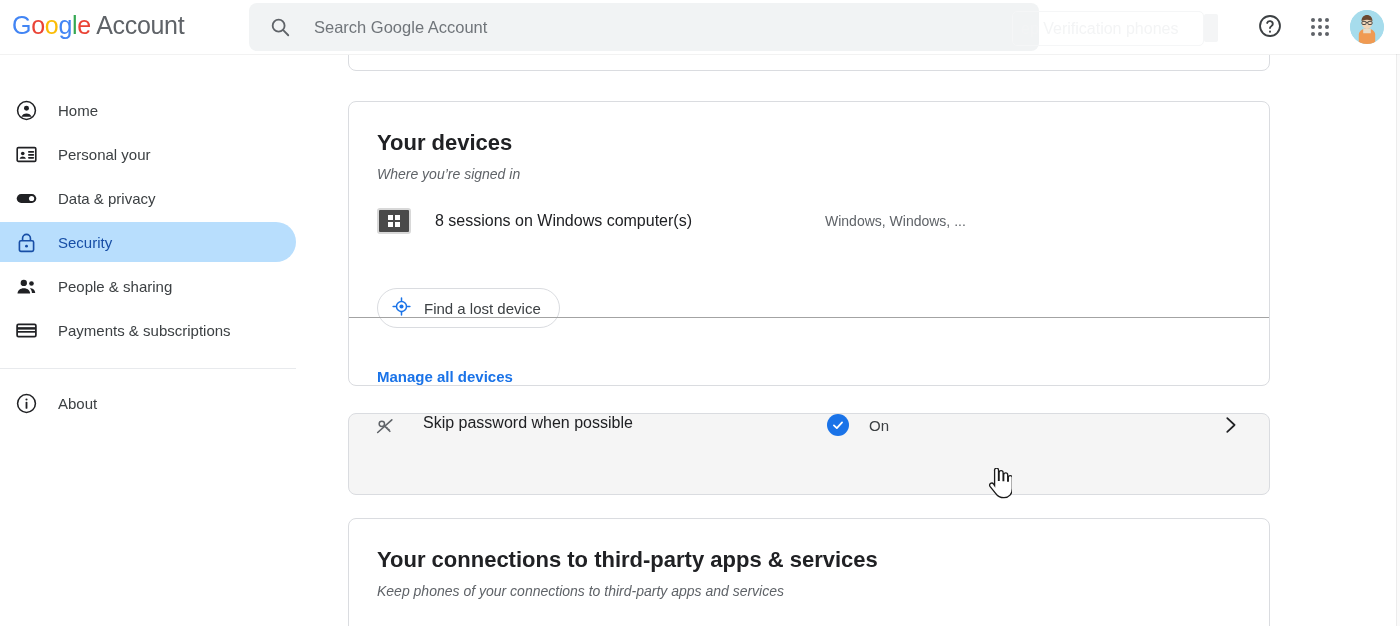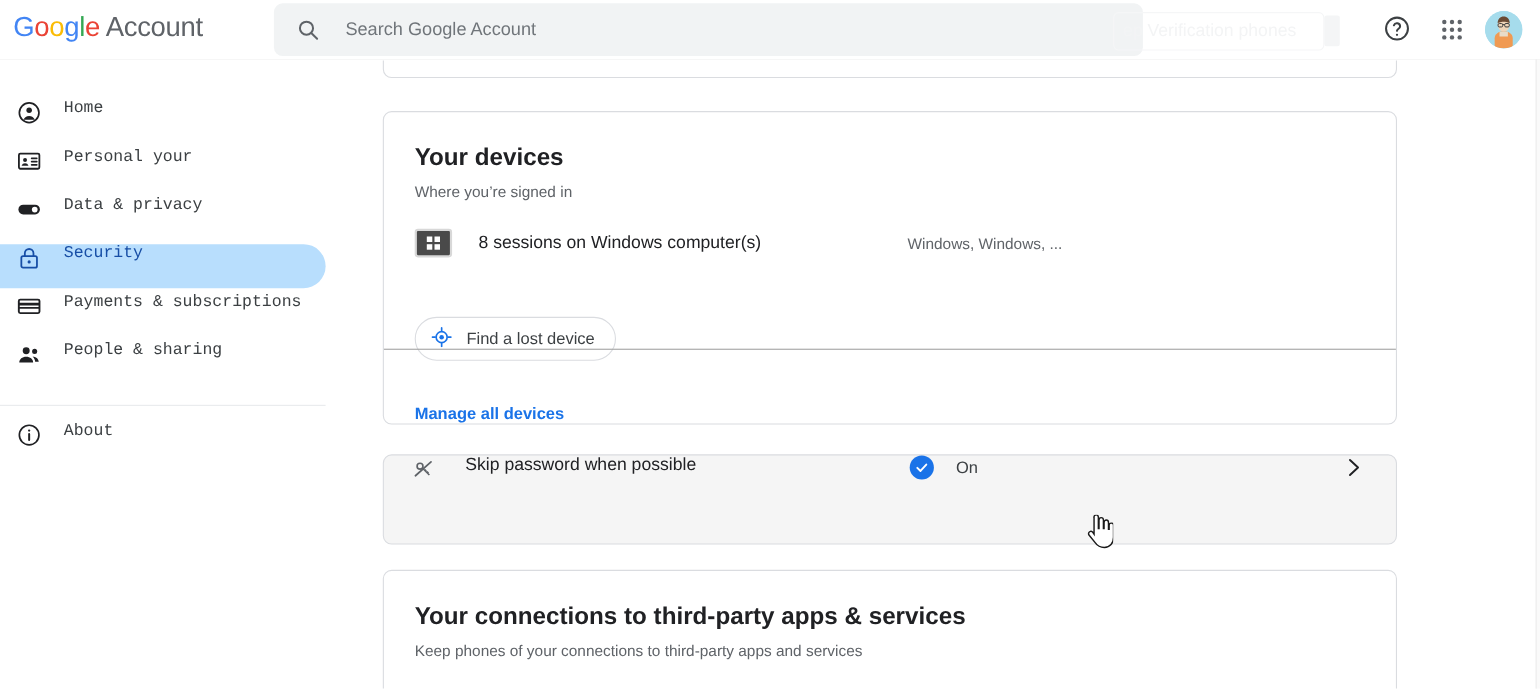--- a/index.html
+++ b/index.html
@@ -96,27 +96,26 @@
   }
 
   
   .sidebar {
     position: absolute; left: 0; top: 56px;
     width: 300px; height: 570px;
     background: #ffffff;
     padding-top: 30px;
   }
   .nav-item {
-    display: flex; 
+    display: flex; align-items: center;
     height: 40px; margin: 4px 0;
     padding-left: 14px;
     border-radius: 0 20px 20px 0;
     cursor: pointer;
     width: 296px;
-    font-family: Liberation Mono, monospace;
   }
   .nav-item .ico {
     width: 24px; height: 24px; flex: 0 0 24px;
     display: flex; align-items: center; justify-content: center;
     color: #5f6368;
   }
   .nav-item .lbl {
     margin-left: 20px; font-size: 15px; color: #3c4043;
   }
   .nav-item.active { background: #b8defd; }
@@ -154,20 +153,21 @@
   }
   .card-third { top: 463px; height: 160px; }
 
   .card-title {
     font-size: 22px; color: #202124; font-weight: 700;
     padding: 28px 0 0 28px; letter-spacing: 0;
   }
   .card-sub {
     font-size: 14px; color: #5f6368;
     padding: 10px 0 0 28px;
+    font-style: italic;
   }
   .device-row {
     display: flex; align-items: center;
     padding: 26px 0 0 28px;
   }
   .win-icon {
     width: 34px; height: 26px; flex: 0 0 34px;
     background: #4a4a4a;
     border-radius: 3px;
     border: 2px solid #d8d8d8;
@@ -330,39 +330,39 @@
         <rect x="4.6" y="10.2" width="14.8" height="11" rx="1.6"></rect>
         <path d="M7.9 10.2V7.6a4.1 4.1 0 0 1 8.2 0v2.6"></path>
         <circle cx="12" cy="15.8" r="1.5" fill="#174ea6" stroke="none"></circle>
       </svg>
     </span>
     <span class="lbl">Security</span>
   </div>
 
   <div class="nav-item">
     <span class="ico">
-      <svg width="23" height="23" viewBox="0 0 24 24" fill="none" stroke="#202124" stroke-width="1.8">
-        <rect x="2.2" y="5.6" width="19.6" height="12.8" rx="1.4"></rect>
-        <line x1="2.2" y1="9.8" x2="21.8" y2="9.8" stroke-width="2.6"></line>
-        <line x1="2.2" y1="13.4" x2="21.8" y2="13.4"></line>
-      </svg>
-    </span>
-    <span class="lbl">Payments &amp; subscriptions</span>
-  </div>
-
-  <div class="nav-item">
-    <span class="ico">
       <svg width="23" height="23" viewBox="0 0 24 24" fill="#202124">
         <circle cx="9.2" cy="8.3" r="3.3"></circle>
         <path d="M2.6 19.4c0-3.4 2.9-5.6 6.6-5.6s6.6 2.2 6.6 5.6z"></path>
         <circle cx="17.2" cy="8.8" r="2.4"></circle>
         <path d="M15.3 13.6c3 .2 5.6 1.9 5.8 5.1h-3.4c-.2-2-.9-3.7-2.4-5.1z"></path>
       </svg>
     </span>
     <span class="lbl">People &amp; sharing</span>
+  </div>
+
+  <div class="nav-item">
+    <span class="ico">
+      <svg width="23" height="23" viewBox="0 0 24 24" fill="none" stroke="#202124" stroke-width="1.8">
+        <rect x="2.2" y="5.6" width="19.6" height="12.8" rx="1.4"></rect>
+        <line x1="2.2" y1="9.8" x2="21.8" y2="9.8" stroke-width="2.6"></line>
+        <line x1="2.2" y1="13.4" x2="21.8" y2="13.4"></line>
+      </svg>
+    </span>
+    <span class="lbl">Payments &amp; subscriptions</span>
   </div>
 
   <div class="nav-sep"></div>
 
   <div class="nav-item">
     <span class="ico">
       <svg width="23" height="23" viewBox="0 0 24 24" fill="none" stroke="#202124" stroke-width="1.6">
         <circle cx="12" cy="12" r="9.3"></circle>
         <line x1="12" y1="11" x2="12" y2="16.6" stroke-width="1.9" stroke-linecap="round"></line>
         <circle cx="12" cy="7.8" r="1.1" fill="#202124" stroke="none"></circle>

